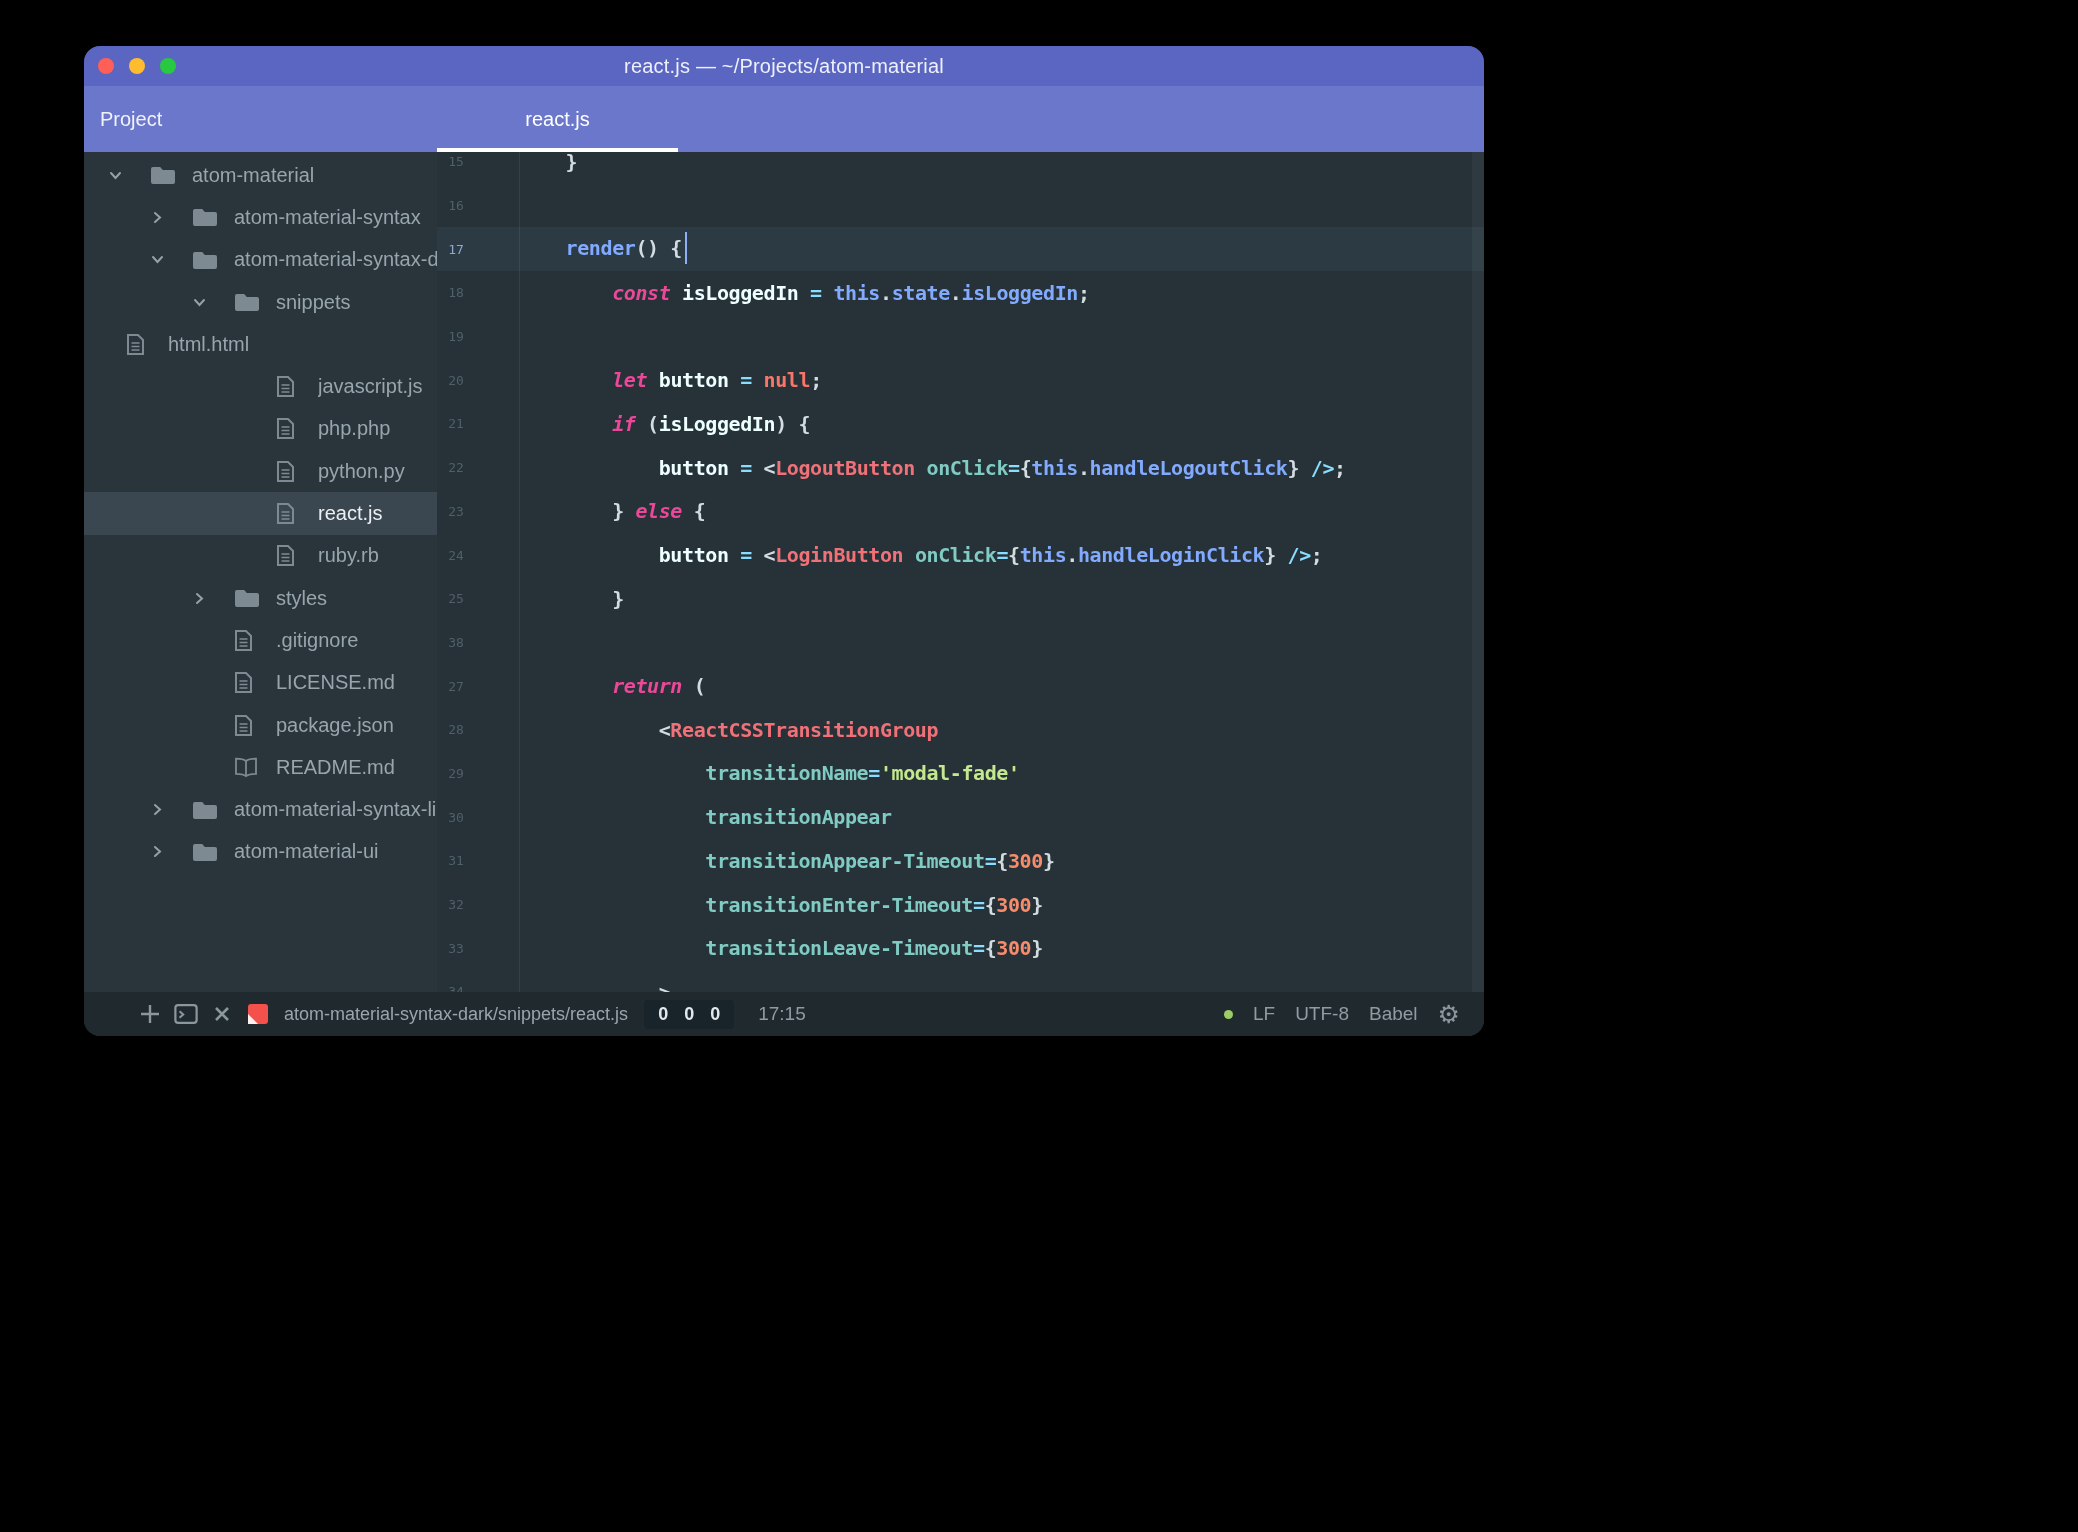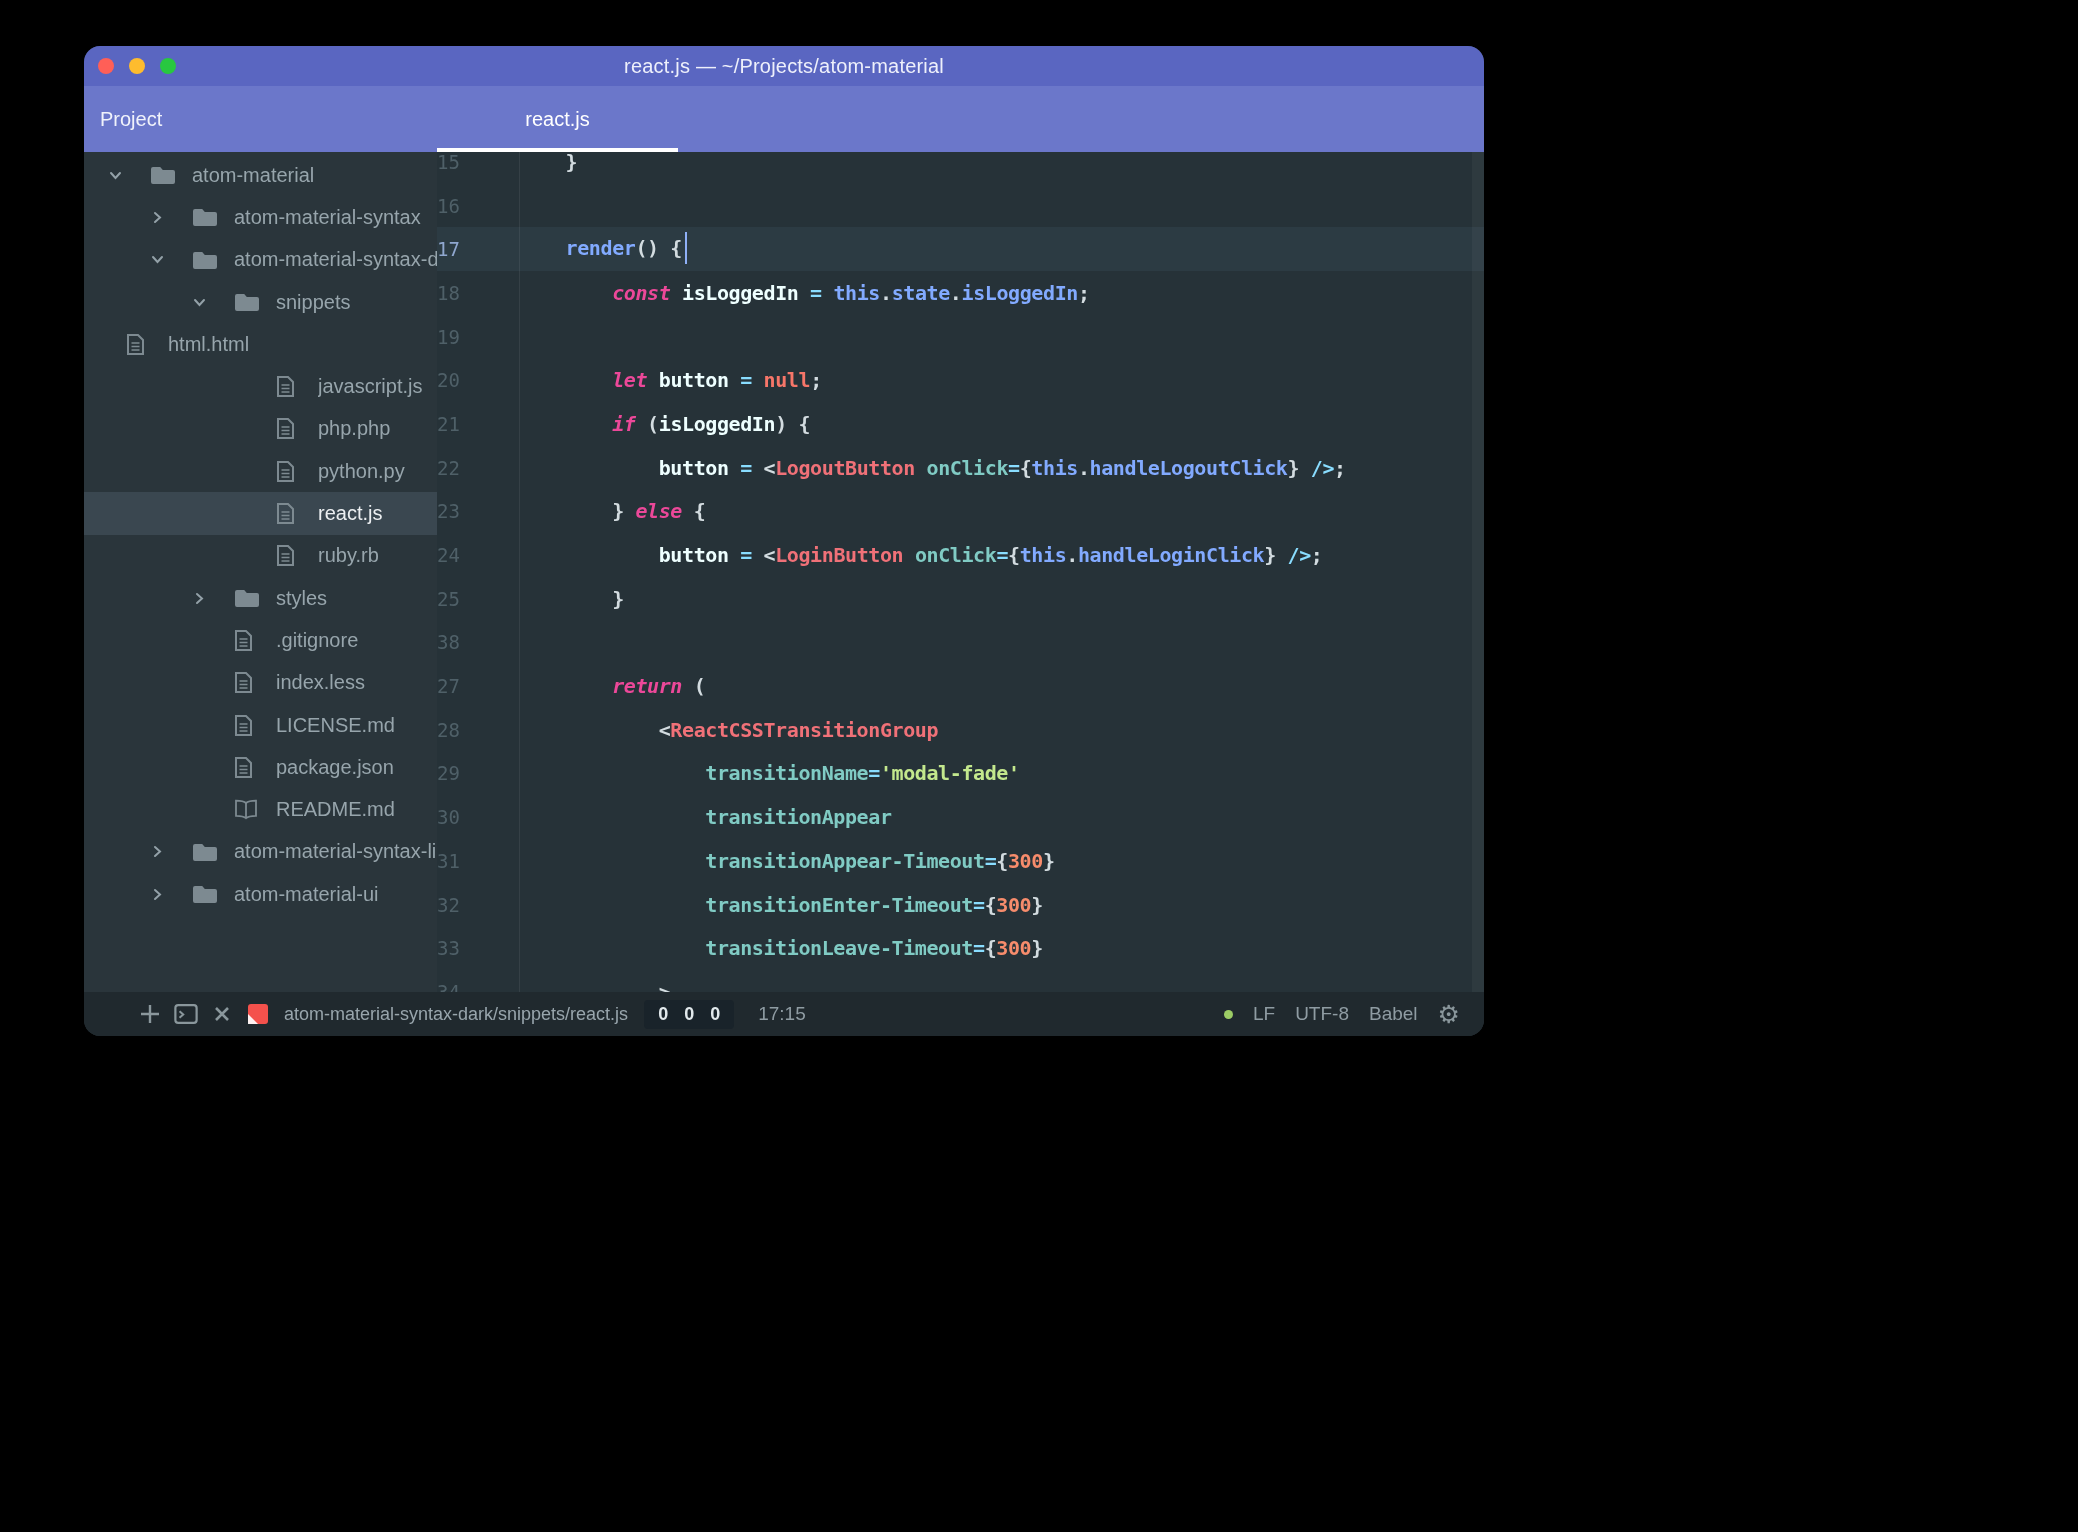--- a/index.html
+++ b/index.html
@@ -36,21 +36,21 @@
   .tree-icon { width:42px; flex:0 0 42px; display:flex; align-items:center; }
   .tree-label { overflow:hidden; }
 
   
   .editor { flex:1; position:relative; background:#263238; overflow:hidden; font-family:"DejaVu Sans Mono",monospace; }
   .editor::before { content:""; position:absolute; left:82px; top:0; bottom:0; width:1px; background:rgba(255,255,255,0.07); z-index:2; }
   .scroll-track { position:absolute; right:0; top:0; bottom:0; width:12px; background:rgba(255,255,255,0.04); z-index:3; }
   .code-lines { position:absolute; top:-12px; left:0; right:0; }
   .code-row { display:flex; height:43.7px; align-items:center; }
   .code-row.active { background:#2c3b43; }
-  .gutter-num { width:82px; flex:0 0 82px; text-align:left; padding-right:44px; color:#4f6068; font-size:19px; }
+  .gutter-num { width:82px; flex:0 0 82px; text-align:center; padding-right:44px; color:#4f6068; font-size:13px; }
   .code-row.active .gutter-num { color:#90a7cf; }
   .code-line { white-space:pre; font-size:20px; font-weight:600; color:#d3dce0; letter-spacing:-0.4px; }
   .tk-t   { color:#d3dce0; }
   .tk-kw  { color:#ec4899;font-style:italic; }
   .tk-var { color:#eeffff; font-weight:700; }
   .tk-mem { color:#82aaff; }
   .tk-fn  { color:#82aaff; }
   .tk-tag { color:#f07178; }
   .tk-attr{ color:#80cbc4; }
   .tk-op  { color:#89ddff; }
@@ -228,30 +228,20 @@
           <span class="tree-label">.gitignore</span>
         </div>
         <div class="tree-row" style="padding-left: 108px;">
           <span class="chev"></span>
           <span class="tree-icon">
             <svg width="19" height="23" viewBox="0 0 19 23">
               <path d="M2 2h10l5 5v14H2z" fill="none" stroke="#7d8a91" stroke-width="2"></path>
               <path d="M5.5 10h8M5.5 13.5h8M5.5 17h8" stroke="#7d8a91" stroke-width="1.6"></path>
             </svg>
           </span>
-          <span class="tree-label">index.less</span>
-        </div>
-        <div class="tree-row" style="padding-left: 108px;">
-          <span class="chev"></span>
-          <span class="tree-icon">
-            <svg width="19" height="23" viewBox="0 0 19 23">
-              <path d="M2 2h10l5 5v14H2z" fill="none" stroke="#7d8a91" stroke-width="2"></path>
-              <path d="M5.5 10h8M5.5 13.5h8M5.5 17h8" stroke="#7d8a91" stroke-width="1.6"></path>
-            </svg>
-          </span>
           <span class="tree-label">LICENSE.md</span>
         </div>
         <div class="tree-row" style="padding-left: 108px;">
           <span class="chev"></span>
           <span class="tree-icon">
             <svg width="19" height="23" viewBox="0 0 19 23">
               <path d="M2 2h10l5 5v14H2z" fill="none" stroke="#7d8a91" stroke-width="2"></path>
               <path d="M5.5 10h8M5.5 13.5h8M5.5 17h8" stroke="#7d8a91" stroke-width="1.6"></path>
             </svg>
           </span>

